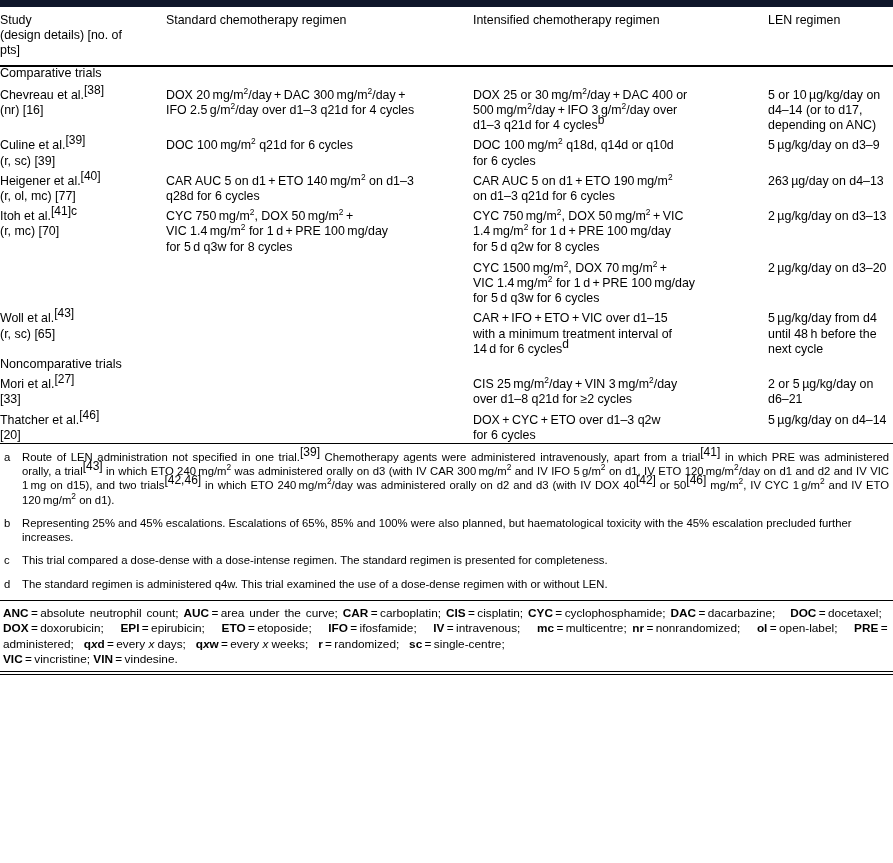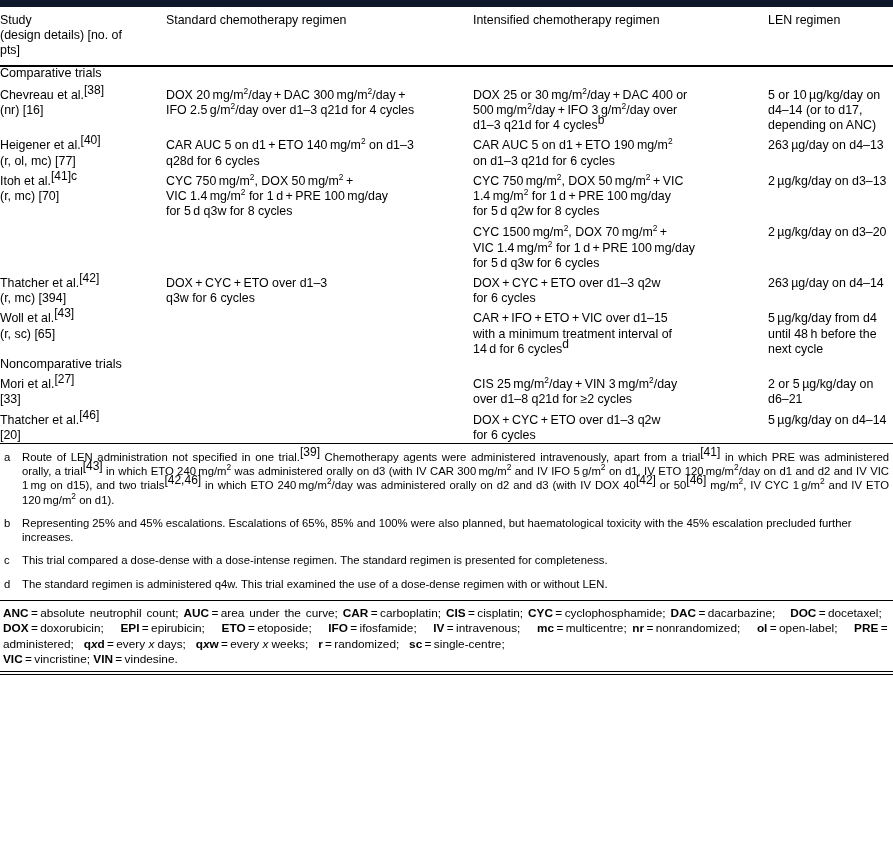--- a/index.html
+++ b/index.html
@@ -160,20 +160,35 @@
           DOX 20 mg/m<span class="m2">2</span>/day + DAC 300 mg/m<span class="m2">2</span>/day +<br>IFO 2.5 g/m<span class="m2">2</span>/day over d1–3 q21d for 4 cycles
         </td>
         <td class="cell">
           DOX 25 or 30 mg/m<span class="m2">2</span>/day + DAC 400 or<br>500 mg/m<span class="m2">2</span>/day + IFO 3 g/m<span class="m2">2</span>/day over<br>d1–3 q21d for 4 cycles<sup>b</sup>
         </td>
         <td class="cell">
           5 or 10 µg/kg/day on<br>d4–14 (or to d17,<br>depending on ANC)
         </td>
       </tr>
 
+      <tr class="rowtight">
+        <td class="cell cell-1">
+          <span>Culine et al.</span><sup>[39]</sup><br>
+          <span>(r, sc) [39]</span>
+        </td>
+        <td class="cell">
+          DOC 100 mg/m<span class="m2">2</span> q21d for 6 cycles
+        </td>
+        <td class="cell">
+          DOC 100 mg/m<span class="m2">2</span> q18d, q14d or q10d<br>for 6 cycles
+        </td>
+        <td class="cell">
+          5 µg/kg/day on d3–9
+        </td>
+      </tr>
 
       <tr class="rowtight">
         <td class="cell cell-1">
           <span>Heigener et al.</span><sup>[40]</sup><br>
           <span>(r, ol, mc) [77]</span>
         </td>
         <td class="cell">
           CAR AUC 5 on d1 + ETO 140 mg/m<span class="m2">2</span> on d1–3<br>q28d for 6 cycles
         </td>
         <td class="cell">
@@ -204,35 +219,20 @@
         <td class="cell cell-1">&nbsp;</td>
         <td class="cell">&nbsp;</td>
         <td class="cell">
           CYC 1500 mg/m<span class="m2">2</span>, DOX 70 mg/m<span class="m2">2</span> +<br>VIC 1.4 mg/m<span class="m2">2</span> for 1 d + PRE 100 mg/day<br>for 5 d q3w for 6 cycles
         </td>
         <td class="cell">
           2 µg/kg/day on d3–20
         </td>
       </tr>
 
-      <tr class="rowtight">
-        <td class="cell cell-1">
-          <span>Thatcher et al.</span><sup>[42]</sup><br>
-          <span>(r, mc) [394]</span>
-        </td>
-        <td class="cell">
-          DOX + CYC + ETO over d1–3<br>q3w for 6 cycles
-        </td>
-        <td class="cell">
-          DOX + CYC + ETO over d1–3 q2w<br>for 6 cycles
-        </td>
-        <td class="cell">
-          263 µg/day on d4–14
-        </td>
-      </tr>
 
       <tr class="rowtight">
         <td class="cell cell-1 pad-bot">
           <span>Woll et al.</span><sup>[43]</sup><br>
           <span>(r, sc) [65]</span>
         </td>
         <td class="cell">&nbsp;</td>
         <td class="cell pad-bot">
           CAR + IFO + ETO + VIC over d1–15<br>with a minimum treatment interval of<br>14 d for 6 cycles<sup>d</sup>
         </td>

